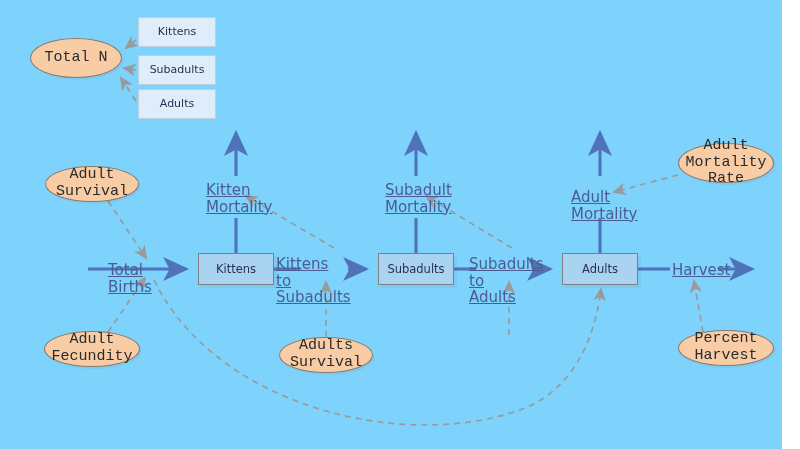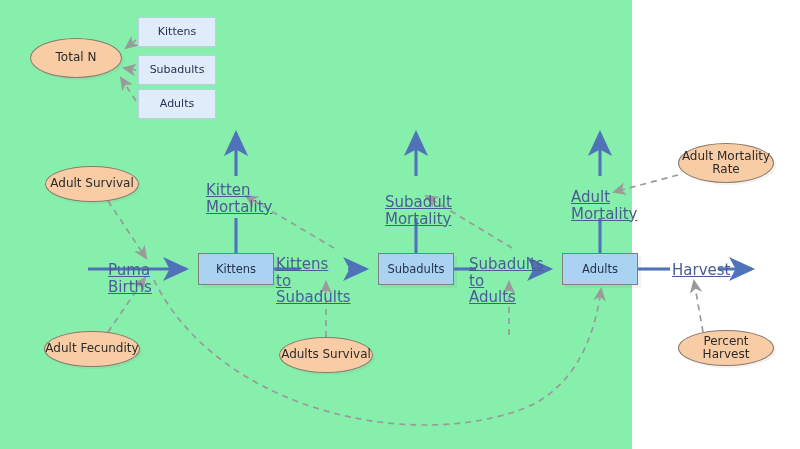--- a/index.html
+++ b/index.html
@@ -1,39 +1,40 @@
 <!DOCTYPE html>
 <html><head>
 <meta charset="utf-8">
 <style>
   html,body{margin:0;padding:0;background:#ffffff;}
   body{
     font-family:"DejaVu Sans", sans-serif;
     width:800px;height:449px;overflow:hidden;
   }
-  #canvas{position:relative;width:632px;height:449px;background:#86efac;}
+  #canvas{position:relative;width:782px;height:449px;background:#7dd3fc;}
   #canvas svg{position:absolute;left:0;top:0;width:800px;height:449px;}
 
   
   .node{position:absolute;box-sizing:border-box;display:flex;align-items:center;
         justify-content:center;text-align:center;line-height:1.12;}
 
   .stock{
     background:#a9d3f0;border:1.6px solid #7f7f7f;
     color:#26324f;font-size:11.5px;
     box-shadow:3px 3px 0 rgba(120,130,150,.10);
   }
   .ghost{
     background:#dfecf9;border:1px solid #b9cfe2;
     color:#26324f;font-size:11px;
   }
   .aux{
     background:#f8cda5;border:1.4px solid #8a7a6d;
-    border-radius:50%;color:#2b2b2b;font-size:12px;
+    border-radius:50%;color:#2b2b2b;font-size:15px;
     box-shadow:2px 2px 0 rgba(140,130,120,.10);
+    font-family:Liberation Mono, monospace;
   }
   .flow-label{
     position:absolute;color:#4b5c92;font-size:15px;text-align:left;
     line-height:1.1;white-space:pre-line;pointer-events:none;text-decoration:underline;
   }
 </style>
 </head>
 <body>
 
 <div id="canvas">
@@ -128,29 +129,29 @@
     <span>Adults Survival</span>
   </div>
   <div class="node aux" style="left:678px;top:330px;width:96px;height:36px;">
     <span>Percent Harvest</span>
   </div>
   <div class="node aux" style="left:678px;top:143px;width:96px;height:40px;white-space:pre-line;">
     <span>Adult Mortality
 Rate</span>
   </div>
 
-  <div class="flow-label" style="left:108px;top:262px;width:70px;">Puma Births</div>
+  <div class="flow-label" style="left:108px;top:262px;width:70px;">Total Births</div>
 
   <div class="flow-label" style="left:206px;top:182px;width:60px;">Kitten
 Mortality</div>
 
   <div class="flow-label" style="left:276px;top:256px;width:70px;">Kittens to
 Subadults</div>
 
-  <div class="flow-label" style="left:385px;top:182px;width:62px;margin-top:12px;">Subadult
+  <div class="flow-label" style="left:385px;top:182px;width:62px;">Subadult
 Mortality</div>
 
   <div class="flow-label" style="left:469px;top:256px;width:80px;">Subadults to
 Adults</div>
 
   <div class="flow-label" style="left:571px;top:182px;width:58px;margin-top:7px;">Adult
 Mortality</div>
 
   <div class="flow-label" style="left:672px;top:262px;width:50px;">Harvest</div>
 

